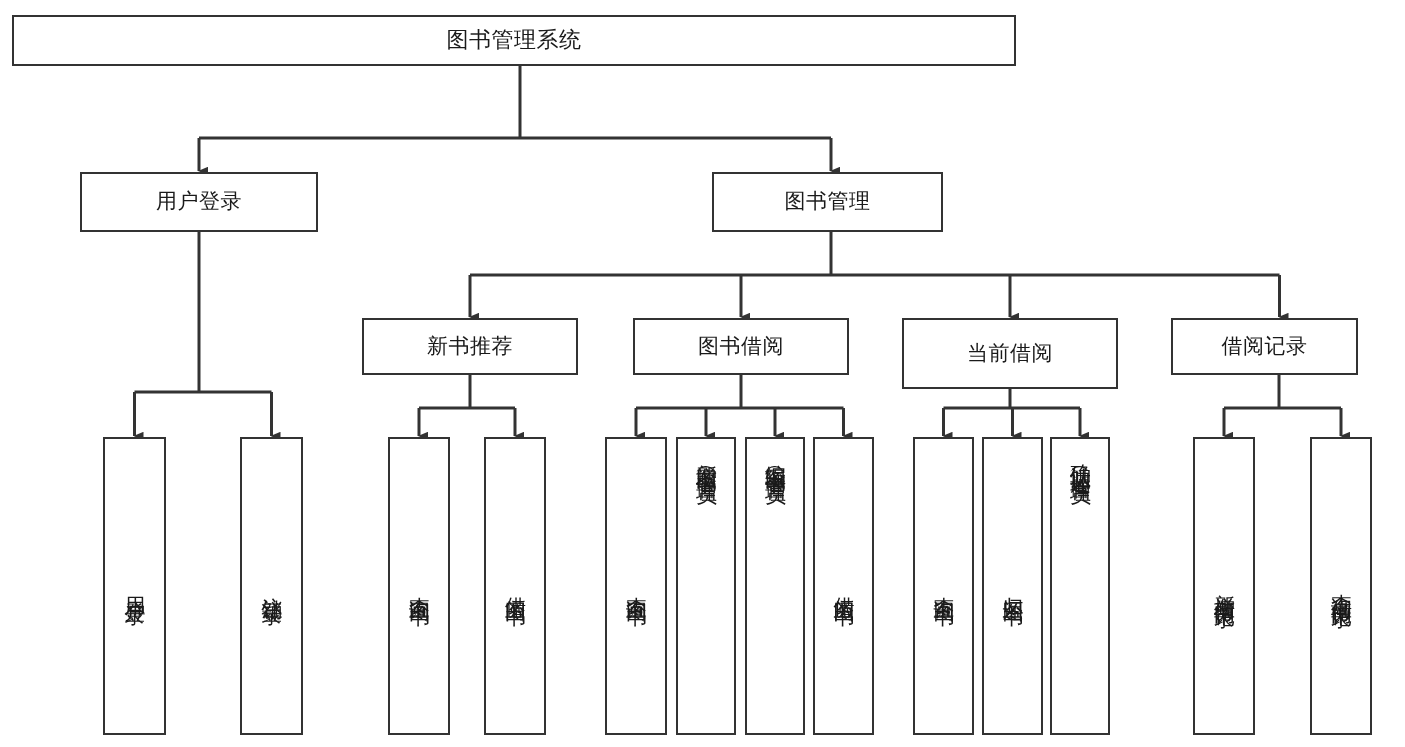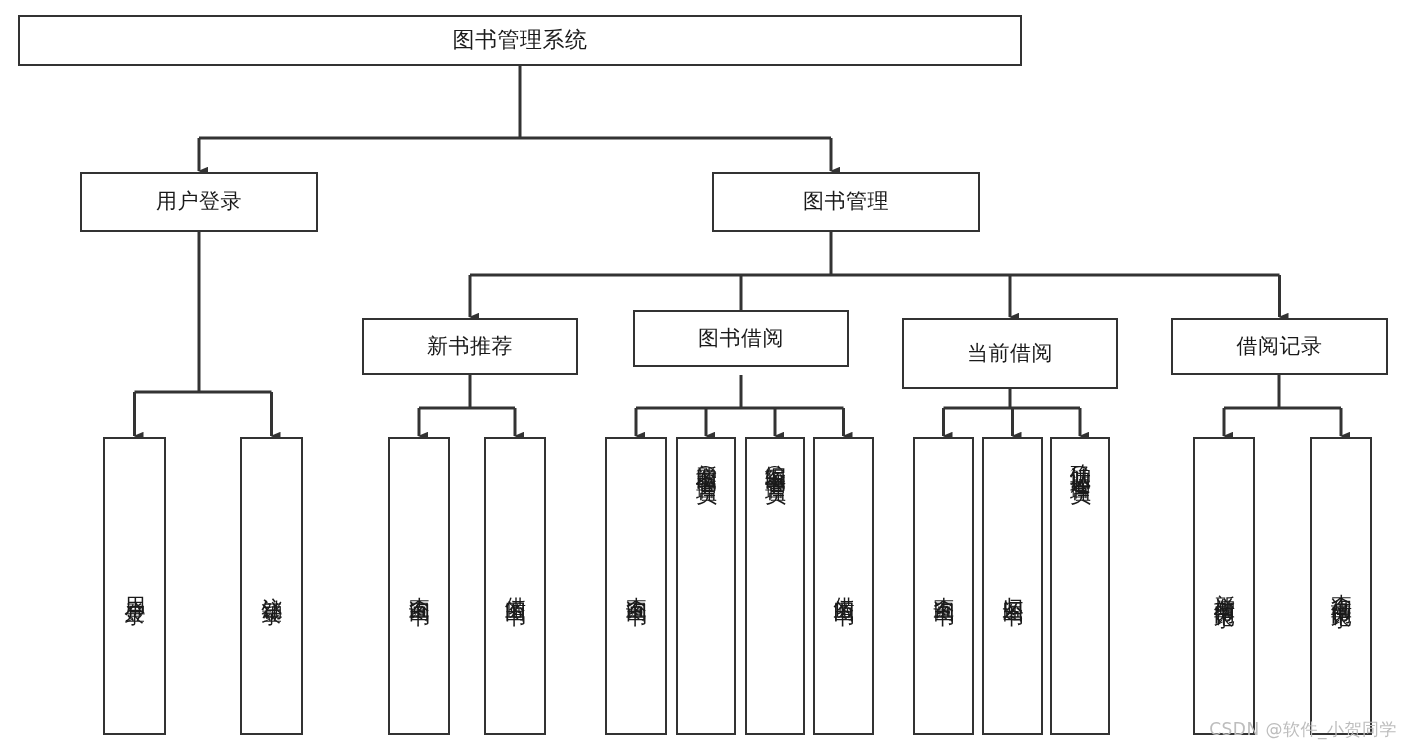--- a/index.html
+++ b/index.html
@@ -121,39 +121,39 @@
         <line x1="1012.5" y1="408" x2="1012.5" y2="436" stroke="#333333" stroke-width="3" stroke-linecap="butt" marker-end="url(#arrowhead)"></line>
         <line x1="1080" y1="408" x2="1080" y2="436" stroke="#333333" stroke-width="3" stroke-linecap="butt" marker-end="url(#arrowhead)"></line>
         <line x1="1279" y1="375" x2="1279" y2="408" stroke="#333333" stroke-width="3" stroke-linecap="butt"></line>
         <line x1="1224" y1="408" x2="1341" y2="408" stroke="#333333" stroke-width="3" stroke-linecap="butt"></line>
         <line x1="1224" y1="408" x2="1224" y2="436" stroke="#333333" stroke-width="3" stroke-linecap="butt" marker-end="url(#arrowhead)"></line>
         <line x1="1341" y1="408" x2="1341" y2="436" stroke="#333333" stroke-width="3" stroke-linecap="butt" marker-end="url(#arrowhead)"></line>
       </g>
   </svg>
 
   <div id="nodes-layer">
-      <div class="node-box horizontal root" style="left: 18px; top: 15px; width: 1004px; height: 51px;">
+      <div class="node-box horizontal root" style="left: 12px; top: 15px; width: 1004px; height: 51px;">
         <span class="node-label">图书管理系统</span>
       </div>
       <div class="node-box horizontal" style="left: 80px; top: 172px; width: 238px; height: 60px;">
         <span class="node-label">用户登录</span>
       </div>
-      <div class="node-box horizontal" style="left: 712px; top: 172px; width: 268px; height: 60px;">
+      <div class="node-box horizontal" style="left: 712px; top: 172px; width: 231px; height: 60px;">
         <span class="node-label">图书管理</span>
       </div>
       <div class="node-box horizontal" style="left: 362px; top: 318px; width: 216px; height: 57px; align-items: center;">
         <span class="node-label">新书推荐</span>
       </div>
-      <div class="node-box horizontal" style="left: 633px; top: 310px; width: 216px; height: 57px;">
+      <div class="node-box horizontal" style="left: 633px; top: 318px; width: 216px; height: 57px;">
         <span class="node-label">图书借阅</span>
       </div>
       <div class="node-box horizontal" style="left: 902px; top: 318px; width: 216px; height: 71px;">
         <span class="node-label">当前借阅</span>
       </div>
-      <div class="node-box horizontal" style="left: 1171px; top: 318px; width: 217px; height: 57px;">
+      <div class="node-box horizontal" style="left: 1171px; top: 318px; width: 187px; height: 57px;">
         <span class="node-label">借阅记录</span>
       </div>
       <div class="node-box vertical centered" style="left: 103px; top: 437px; width: 63px; height: 298px;">
         <span class="node-label">用户登录</span>
       </div>
       <div class="node-box vertical centered" style="left: 240px; top: 437px; width: 63px; height: 298px;">
         <span class="node-label">注销登录</span>
       </div>
       <div class="node-box vertical centered" style="left: 388px; top: 437px; width: 62px; height: 298px;">
         <span class="node-label">查询图书</span>
@@ -183,14 +183,13 @@
         <span class="node-label">确认归还（管理员）</span>
       </div>
       <div class="node-box vertical centered" style="left: 1193px; top: 437px; width: 62px; height: 298px;">
         <span class="node-label">新增借阅记录</span>
       </div>
       <div class="node-box vertical centered" style="left: 1310px; top: 437px; width: 62px; height: 298px;">
         <span class="node-label">查询借阅记录</span>
       </div>
     </div>
 
-  <div id="watermark">CSDN @软件_小贺同学</div>
 </div>
 
 </body></html>

